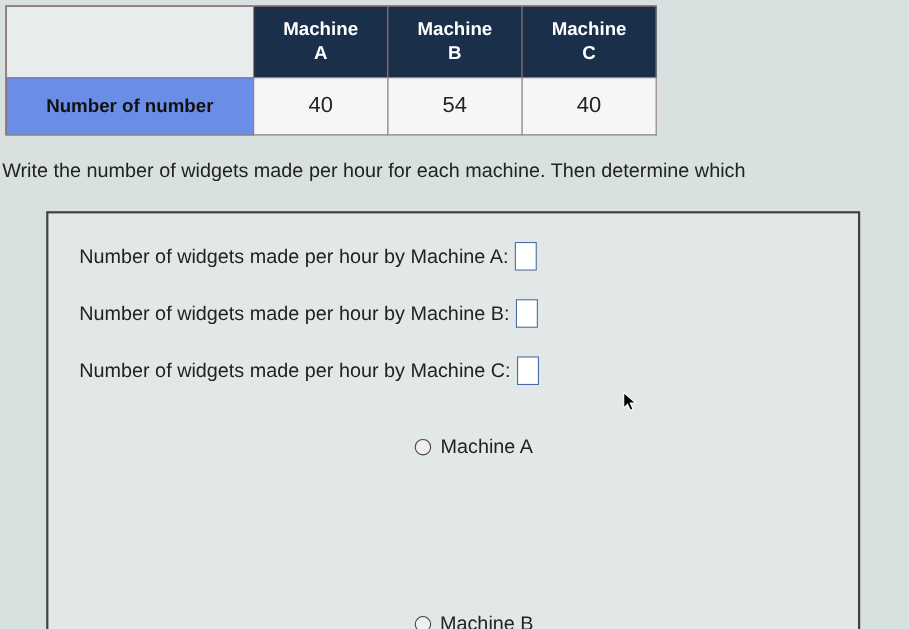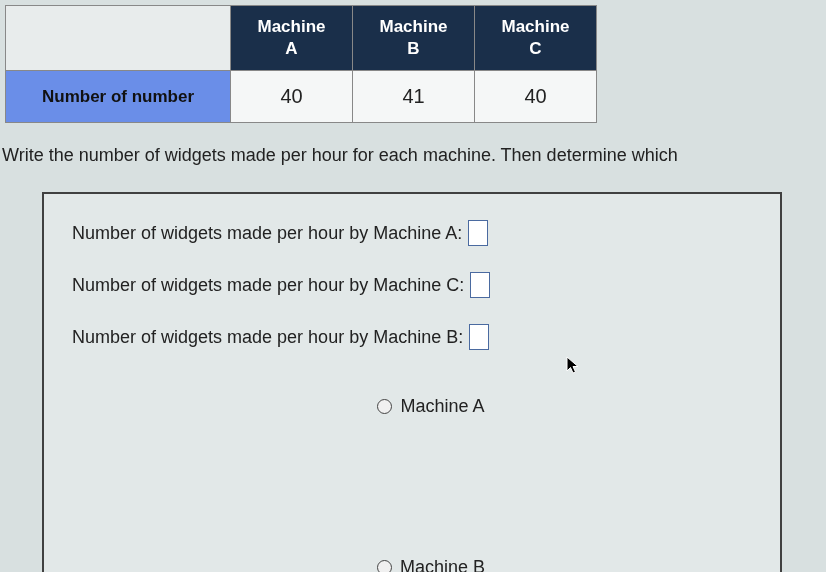--- a/index.html
+++ b/index.html
@@ -136,40 +136,40 @@
     <tbody>
         <tr>
       <th class="corner"></th>
       <th class="colhead"><span>Machine<br>A</span></th>
       <th class="colhead"><span>Machine<br>B</span></th>
       <th class="colhead"><span>Machine<br>C</span></th>
     </tr>
     <tr>
       <th class="rowhead">Number of number</th>
       <td class="val">40</td>
-      <td class="val">41</td>
+      <td class="val">54</td>
       <td class="val">40</td>
     </tr>
   </tbody>
     </table>
 </div>
 
 <div class="instruction">Write the number of widgets made per hour for each machine. Then determine which</div>
 
 <div class="answer-box">
   <div class="line">
     <span>Number of widgets made per hour by Machine A:</span>
     <span class="input-box"></span>
   </div>
   <div class="line">
-    <span>Number of widgets made per hour by Machine C:</span>
+    <span>Number of widgets made per hour by Machine B:</span>
     <span class="input-box"></span>
   </div>
   <div class="line">
-    <span>Number of widgets made per hour by Machine B:</span>
+    <span>Number of widgets made per hour by Machine C:</span>
     <span class="input-box"></span>
   </div>
   <div class="cursor">
     <svg width="16" height="20" viewBox="0 0 16 20">
       <path d="M1 1 L1 15 L4.5 11.5 L7 17 L9.5 16 L7 10.5 L12 10.5 Z" fill="#000" stroke="#fff" stroke-width="1"></path>
     </svg>
   </div>
   <div class="radio-row">
     <div class="radio-opt">
       <span class="radio-circle"></span>

